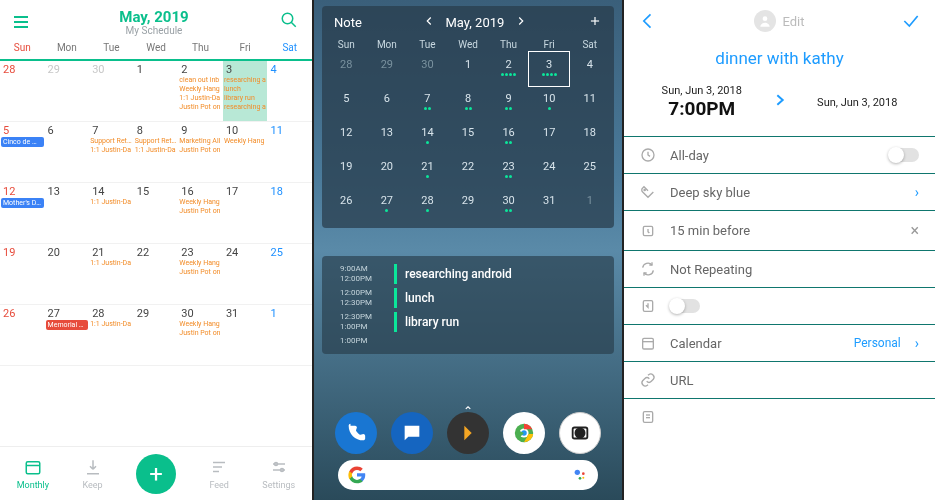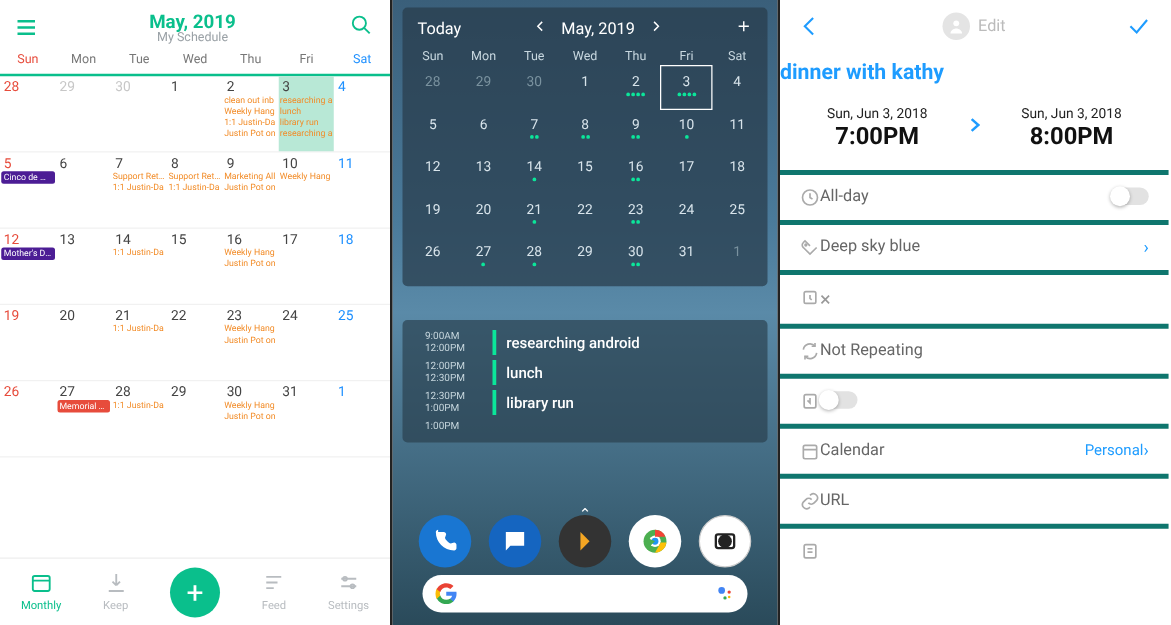--- a/index.html
+++ b/index.html
@@ -21,21 +21,21 @@
 .c1 .dow div{flex:1;text-align:center;font-size:10px;color:#777}
 .c1 .dow .sun{color:#e74c3c}
 .c1 .dow .sat{color:#1e90ff}
 .c1 .grid{display:flex;flex-direction:column}
 .c1 .week{display:flex;min-height:61px;border-bottom:1px solid #f1f1f1}
 .c1 .day{flex:1;padding:2px 1px;font-size:10px;color:#444;min-width:0;position:relative}
 .c1 .day.dim{color:#c7c7c7}
 .c1 .day .num{font-size:11px;padding:0 2px}
 .c1 .day.sat .num{color:#1e90ff}
 .c1 .day.sun .num{color:#e74c3c}
-.c1 .pill{background:#4c1d95;color:#fff;font-size:7px;border-radius:2px;padding:1px 2px;display:inline-block;margin:0 0 1px;white-space:nowrap;overflow:hidden;text-overflow:ellipsis;max-width:100%}
+.c1 .pill{background:#3b82f6;color:#fff;font-size:7px;border-radius:2px;padding:1px 2px;display:inline-block;margin:0 0 1px;white-space:nowrap;overflow:hidden;text-overflow:ellipsis;max-width:100%}
 .c1 .pill.red{background:#e74c3c}
 .c1 .ev{color:#f28c28;font-size:7px;line-height:9px;white-space:nowrap;overflow:hidden;text-overflow:ellipsis}
 .c1 .day.today{background:#b8e8d6}
 .c1 .bottom{position:absolute;bottom:0;left:0;right:0;height:54px;border-top:1px solid #eee;display:flex;justify-content:space-around;align-items:center}
 .c1 .tab{display:flex;flex-direction:column;align-items:center;gap:2px;color:#b8bcc0;font-size:9px}
 .c1 .tab.active{color:#0abf8c}
 .c1 .fab{width:40px;height:40px;border-radius:50%;background:#0abf8c;color:#fff;font-size:24px;display:flex;align-items:center;justify-content:center}
 .ticon svg{width:18px;height:18px;stroke:currentColor;fill:none;stroke-width:2}
 
 
@@ -63,28 +63,28 @@
 .c2 .chev{position:absolute;bottom:82px;left:50%;transform:translateX(-50%);color:#fff;font-size:12px}
 
 
 .c3 .top3{height:42px;display:flex;align-items:center;justify-content:space-between;padding:0 14px}
 .c3 .top3 svg{width:20px;height:20px;stroke-width:2}
 .c3 .top3 .back{stroke:#1e9cff;fill:none}
 .c3 .top3 .check{stroke:#1e9cff;fill:none}
 .c3 .avatar{display:flex;align-items:center;gap:6px;color:#bbb;font-size:13px}
 .c3 .avatar .circ{width:22px;height:22px;border-radius:50%;background:#e4e4e4;display:flex;align-items:center;justify-content:center}
 .c3 .avatar .circ svg{width:14px;height:14px;fill:#fff}
-.c3 h2{color:#1e9cff;font-size:17px;font-weight:700;margin:6px 0 16px}
+.c3 h2{color:#1e9cff;font-size:17px;font-weight:400;text-align:center;margin:6px 0 16px}
 .c3 .times3{display:flex;align-items:center;justify-content:center;gap:8px;padding:0 16px;margin-bottom:16px}
 .c3 .tm{text-align:center;flex:1}
 .c3 .tm .d{font-size:11px;color:#222}
 .c3 .tm .h{font-size:19px;font-weight:700;color:#111}
 .c3 .arrow3 svg{stroke:#1e9cff;fill:none;stroke-width:3;width:16px;height:20px}
 .c3 .rows{padding:0 0}
-.c3 .row{display:flex;padding:10px 16px;border-top:4px solid #0f766e;font-size:13px;color:#666;}
+.c3 .row{display:flex;align-items:center;padding:10px 16px;border-top:1px solid #0f766e;font-size:13px;color:#666;gap:14px}
 .c3 .row svg{width:16px;height:16px;stroke:#aaa;fill:none;stroke-width:2}
 .c3 .row .lab{flex:1}
 .c3 .row .val{color:#1e9cff;font-size:12px}
 .c3 .switch{width:30px;height:14px;background:#e2e2e2;border-radius:7px;position:relative}
 .c3 .switch::after{content:"";position:absolute;width:16px;height:16px;background:#fff;border-radius:50%;top:-1px;left:-1px;box-shadow:0 1px 3px rgba(0,0,0,.3)}
 .c3 .close{color:#999;font-size:16px}
 .c3 .chevr{color:#1e9cff;font-size:14px}
 </style>
 </head>
 <body>
@@ -280,21 +280,21 @@
             <circle cx="16" cy="16" r="2"></circle>
           </svg></span>
         <span>Settings</span>
       </div>
   </div>
 </div>
 
 <div class="col c2">
   <div class="overlay">
     <div class="hdr">
-      <span>Today</span>
+      <span>Note</span>
       <div class="month">
         <span><svg viewBox="0 0 24 24">
               <polyline points="15 6 9 12 15 18"></polyline>
             </svg></span>
         <span>May, 2019</span>
         <span><svg viewBox="0 0 24 24">
               <polyline points="9 6 15 12 9 18"></polyline>
             </svg></span>
       </div>
       <span><svg viewBox="0 0 24 24">
@@ -489,21 +489,20 @@
   <div class="times3">
     <div class="tm">
         <div class="d">Sun, Jun 3, 2018</div>
         <div class="h">7:00PM</div>
       </div>
     <div class="arrow3"><svg viewBox="0 0 24 24">
           <polyline points="8 5 16 12 8 19"></polyline>
         </svg></div>
     <div class="tm">
         <div class="d">Sun, Jun 3, 2018</div>
-        <div class="h">8:00PM</div>
       </div>
   </div>
   <div class="rows">
     <div class="row">
         <svg viewBox="0 0 24 24">
           <circle cx="12" cy="12" r="9"></circle>
           <path d="M12 7v5l3 2"></path>
         </svg>
         <span class="lab">All-day</span>
         <div class="switch"></div>
@@ -514,20 +513,21 @@
           <circle cx="7" cy="9" r="1"></circle>
         </svg>
         <span class="lab">Deep sky blue</span>
         <span class="chevr">›</span>
       </div>
     <div class="row">
         <svg viewBox="0 0 24 24">
           <rect x="5" y="5" width="14" height="14" rx="2"></rect>
           <path d="M12 9v4l2 2"></path>
         </svg>
+        <span class="lab">15 min before</span>
         <span class="close">×</span>
       </div>
     <div class="row">
         <svg viewBox="0 0 24 24">
           <path d="M4 10a8 8 0 0 1 14-4M20 14a8 8 0 0 1-14 4"></path>
           <polyline points="18 2 18 6 14 6"></polyline>
           <polyline points="6 22 6 18 10 18"></polyline>
         </svg>
         <span class="lab">Not Repeating</span>
       </div>

